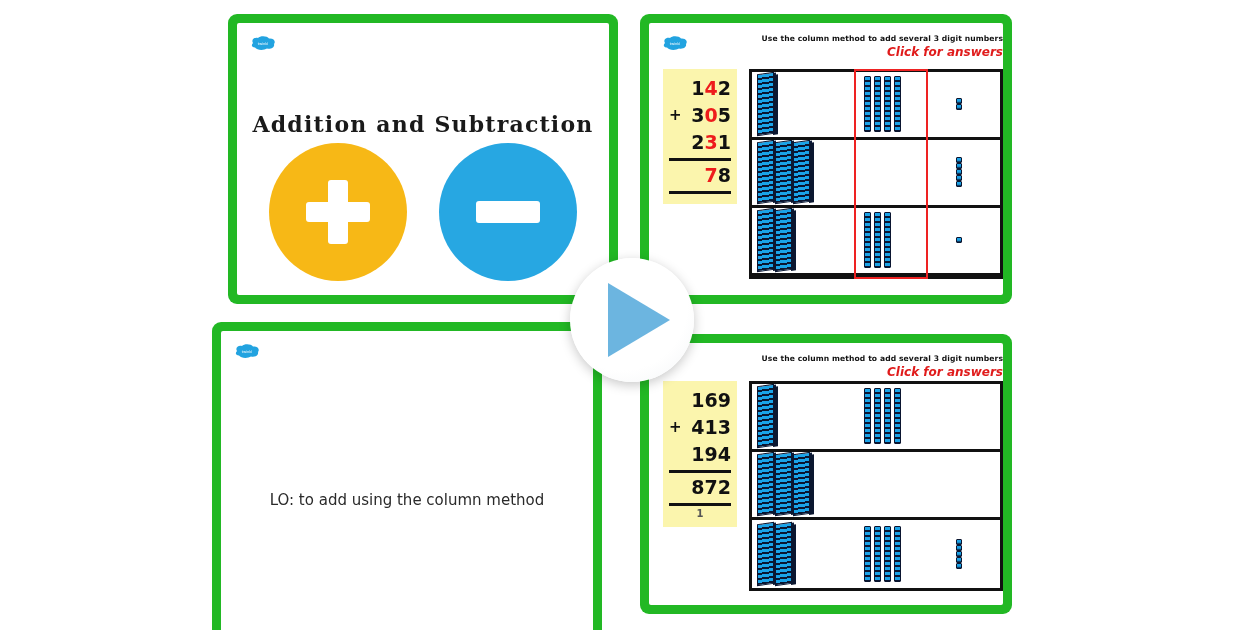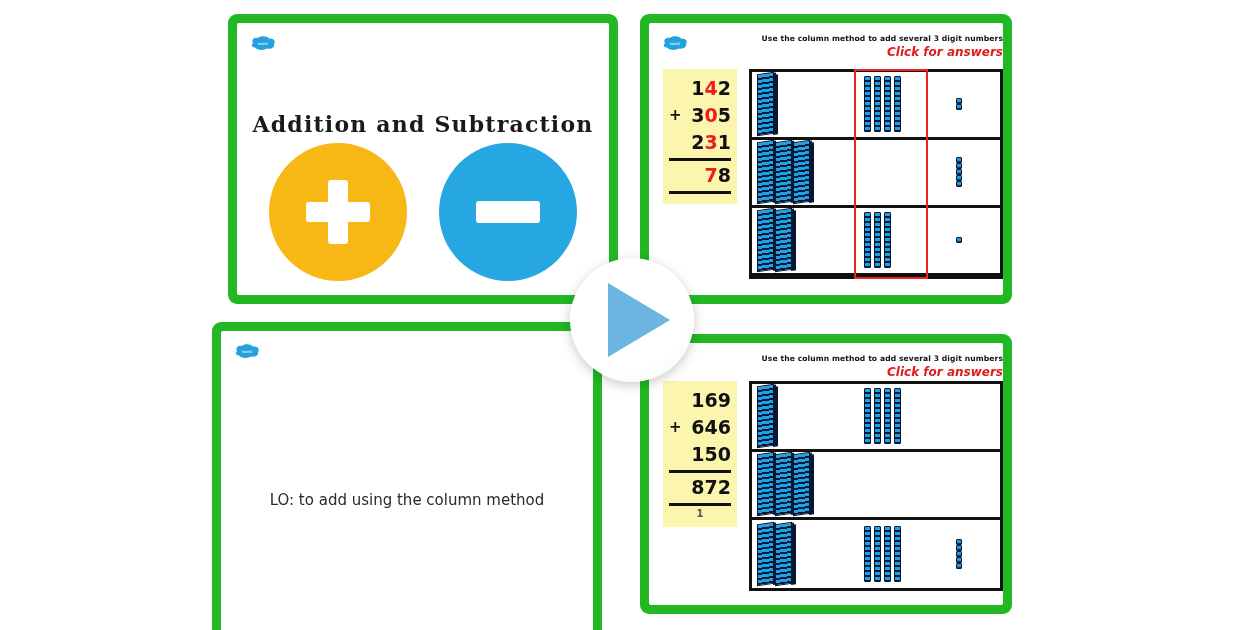--- a/index.html
+++ b/index.html
@@ -347,24 +347,24 @@
         <span class="q-instruction">Use the column method to add several 3 digit numbers</span>
         <span class="q-click">Click for answers</span>
       </div>
 
       <div class="calc-box" style="top:38px;">
         <div class="calc-row">
           <span class="calc-digits"><span>169</span></span>
         </div>
         <div class="calc-row">
           <span class="op-sign">+</span>
-          <span class="calc-digits"><span>646</span></span>
-        </div>
-        <div class="calc-row">
-          <span class="calc-digits"><span>150</span></span>
+          <span class="calc-digits"><span>413</span></span>
+        </div>
+        <div class="calc-row">
+          <span class="calc-digits"><span>194</span></span>
         </div>
         <div class="rule"></div>
         <div class="calc-row">
           <span class="calc-digits"><span>872</span></span>
         </div>
         <div class="rule"></div>
         <div class="calc-carry">1</div>
       </div>
 
       <div class="blocks-grid" id="grid-q2" style="left:100px; top:38px; width:254px; height:210px;">

